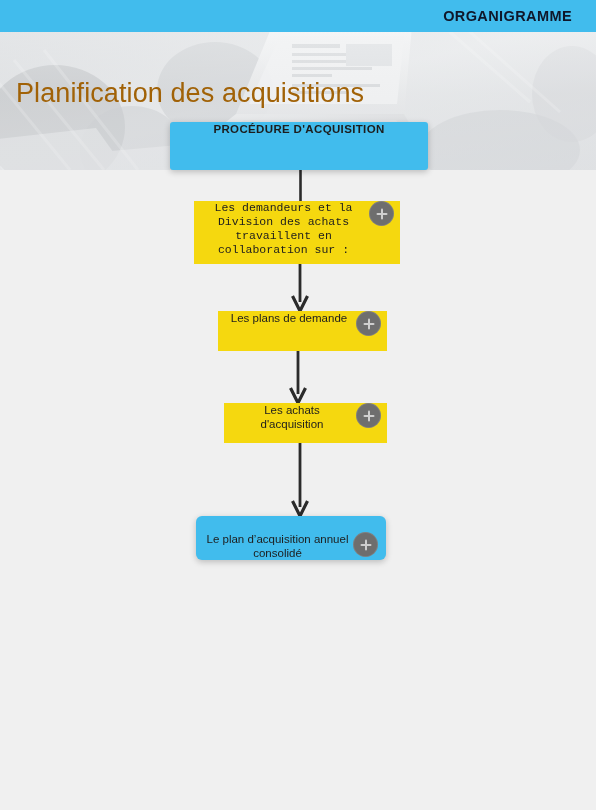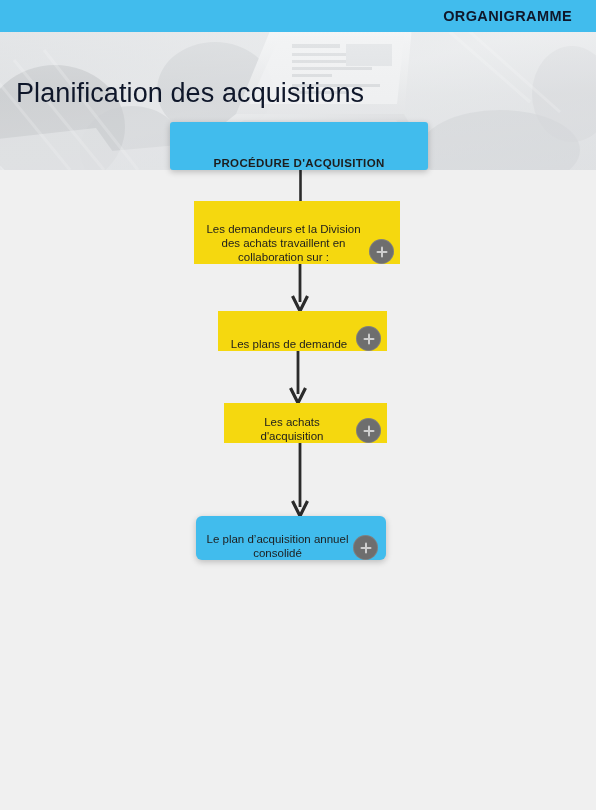--- a/index.html
+++ b/index.html
@@ -60,21 +60,21 @@
     left: 0; top: 0;
     width: 596px; height: 138px;
     background: linear-gradient(180deg, rgba(245,246,247,0.55) 0%, rgba(238,239,240,0.40) 45%, rgba(233,234,236,0.52) 100%);
   }
   .hero-title {
     position: absolute;
     left: 16px;
     top: 46px;
     font-size: 27px;
     font-weight: normal;
-    color: #0f172a;
+    color: #a16207;
     letter-spacing: 0.1px;
     white-space: nowrap;
   }
 
   
   .flow {
     position: absolute;
     left: 0; top: 0;
     width: 596px;
     height: 810px;
@@ -85,21 +85,21 @@
 
   .connector {
     position: absolute;
     z-index: 2;
   }
   .connector svg { display: block; }
 
   .node {
     position: absolute;
     display: flex;
-    align-items: flex-end;
+    align-items: flex-start;
     box-sizing: border-box;
     z-index: 4;
   }
 
   .node-blue {
     background: #41bced;
     box-shadow: 0 2px 6px rgba(0,0,0,0.22);
   }
   .node-yellow {
     background: #f5d80f;
@@ -127,20 +127,21 @@
     font-weight: bold;
     letter-spacing: 0.35px;
   }
 
   .node-1 {
     left: 194px;
     top: 201px;
     width: 206px;
     height: 63px;
     padding: 0 6px 0 8px;
+    font-family: Liberation Mono, monospace;
   }
   .node-1 .node-label { font-size: 11.5px; }
 
   .node-2 {
     left: 218px;
     top: 311px;
     width: 169px;
     height: 40px;
     padding: 0 6px 0 8px;
   }

